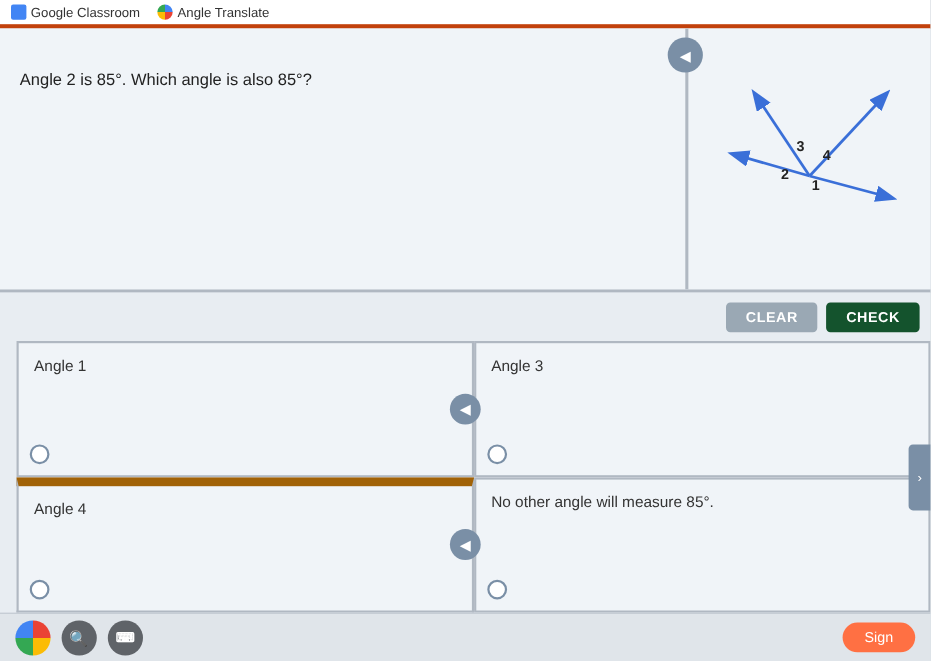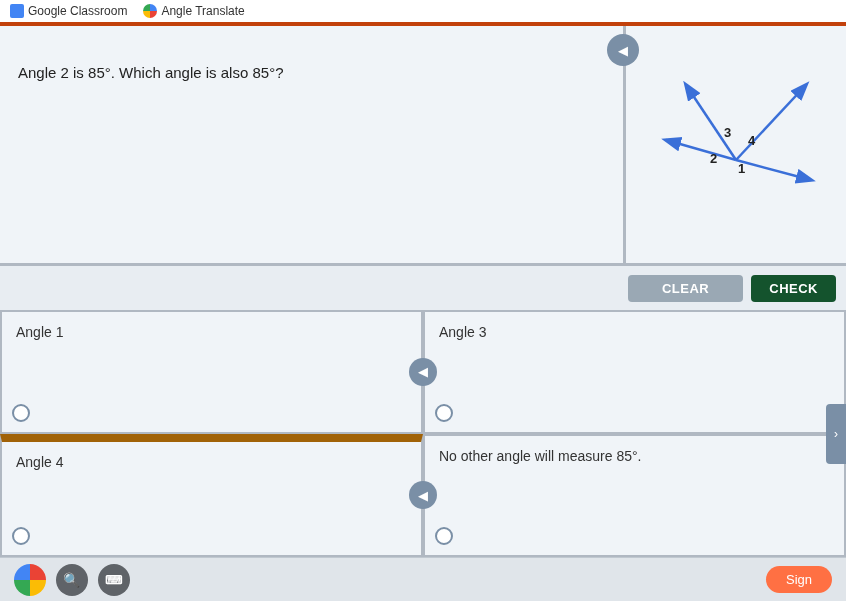--- a/index.html
+++ b/index.html
@@ -124,21 +124,21 @@
       gap: 8px;
       height: 44px;
       background: #e8edf2;
     }
 
     .btn-clear {
       background: #9aa8b4;
       color: #fff;
       border: none;
       border-radius: 4px;
-      padding: 6px 34px;
+      padding: 6px 18px;
       font-size: 13px;
       font-weight: bold;
       cursor: pointer;
       letter-spacing: 0.5px;
     }
 
     .btn-check {
       background: #14532d;
       color: #fff;
       border: none;
@@ -151,20 +151,21 @@
     }
 
     
     .choices-grid {
       display: grid;
       grid-template-columns: 1fr 1fr;
       grid-template-rows: 1fr 1fr;
       flex: 1;
       gap: 0;
       position: relative;
+      padding-left: 15px;
     }
 
     .choice-cell {
       background: #f0f4f8;
       border: 2px solid #b0b8c2;
       display: flex;
       align-items: flex-start;
       padding: 12px 10px 10px 10px;
       position: relative;
       min-height: 100px;

